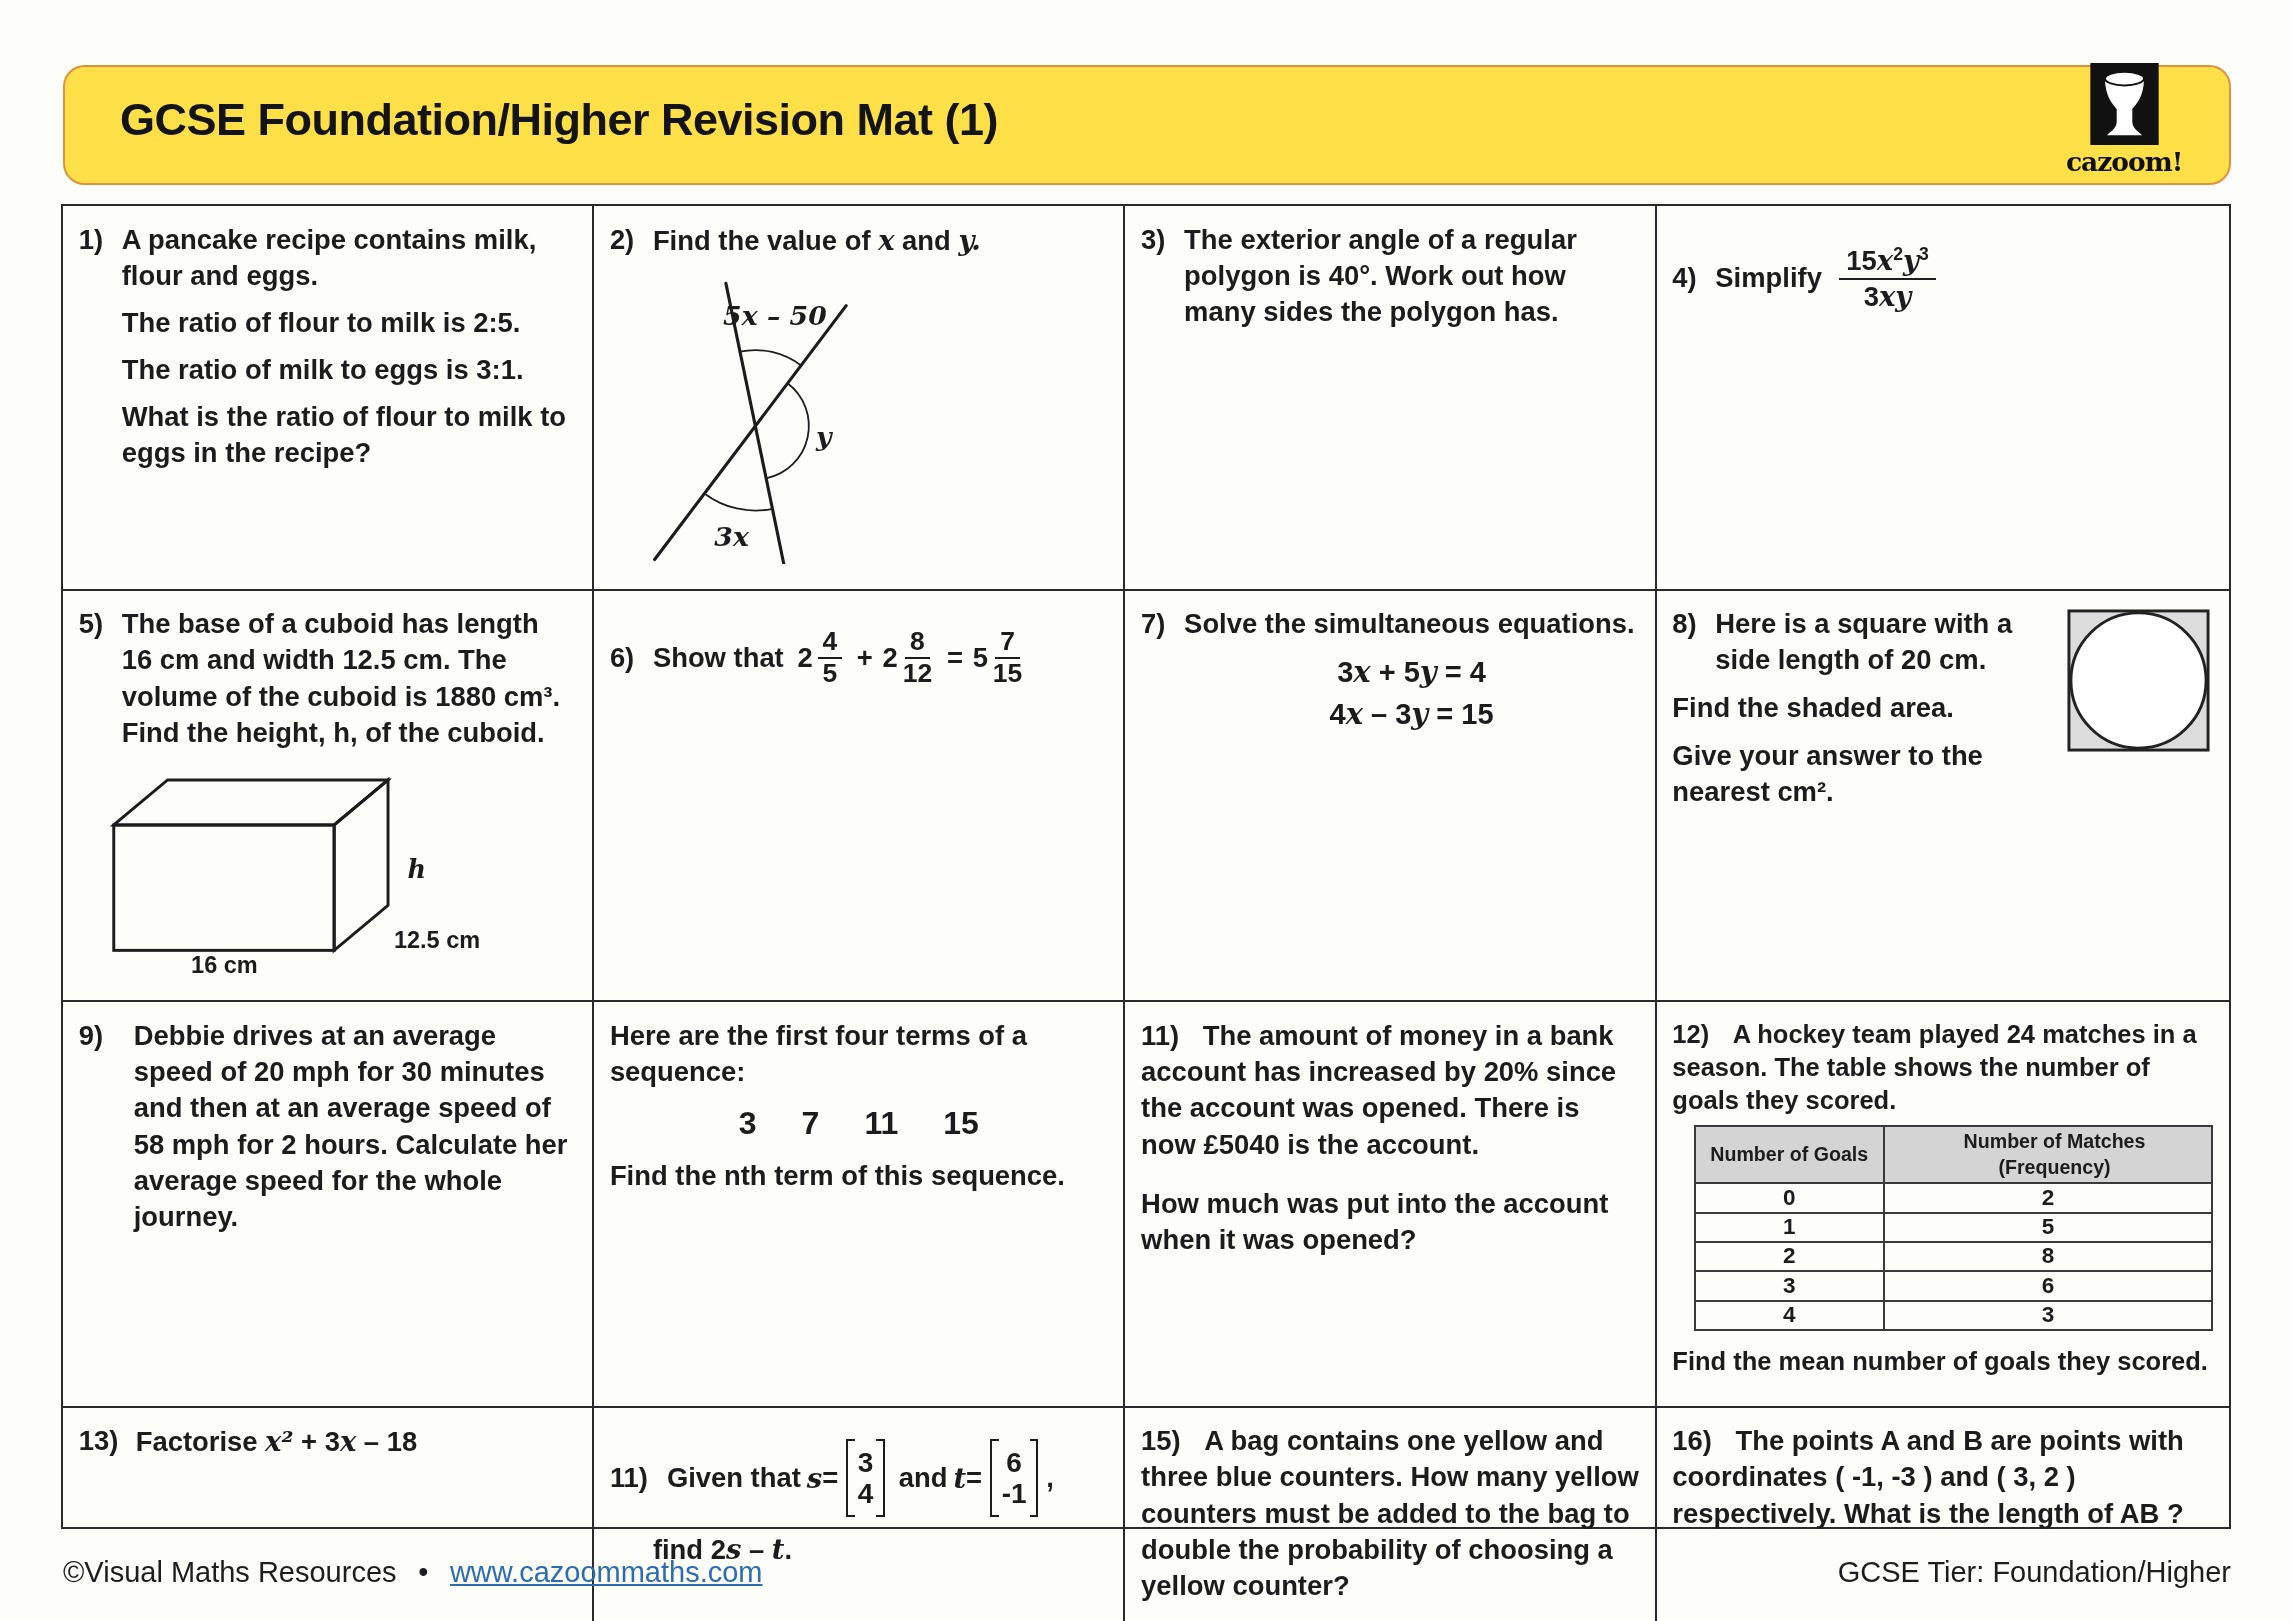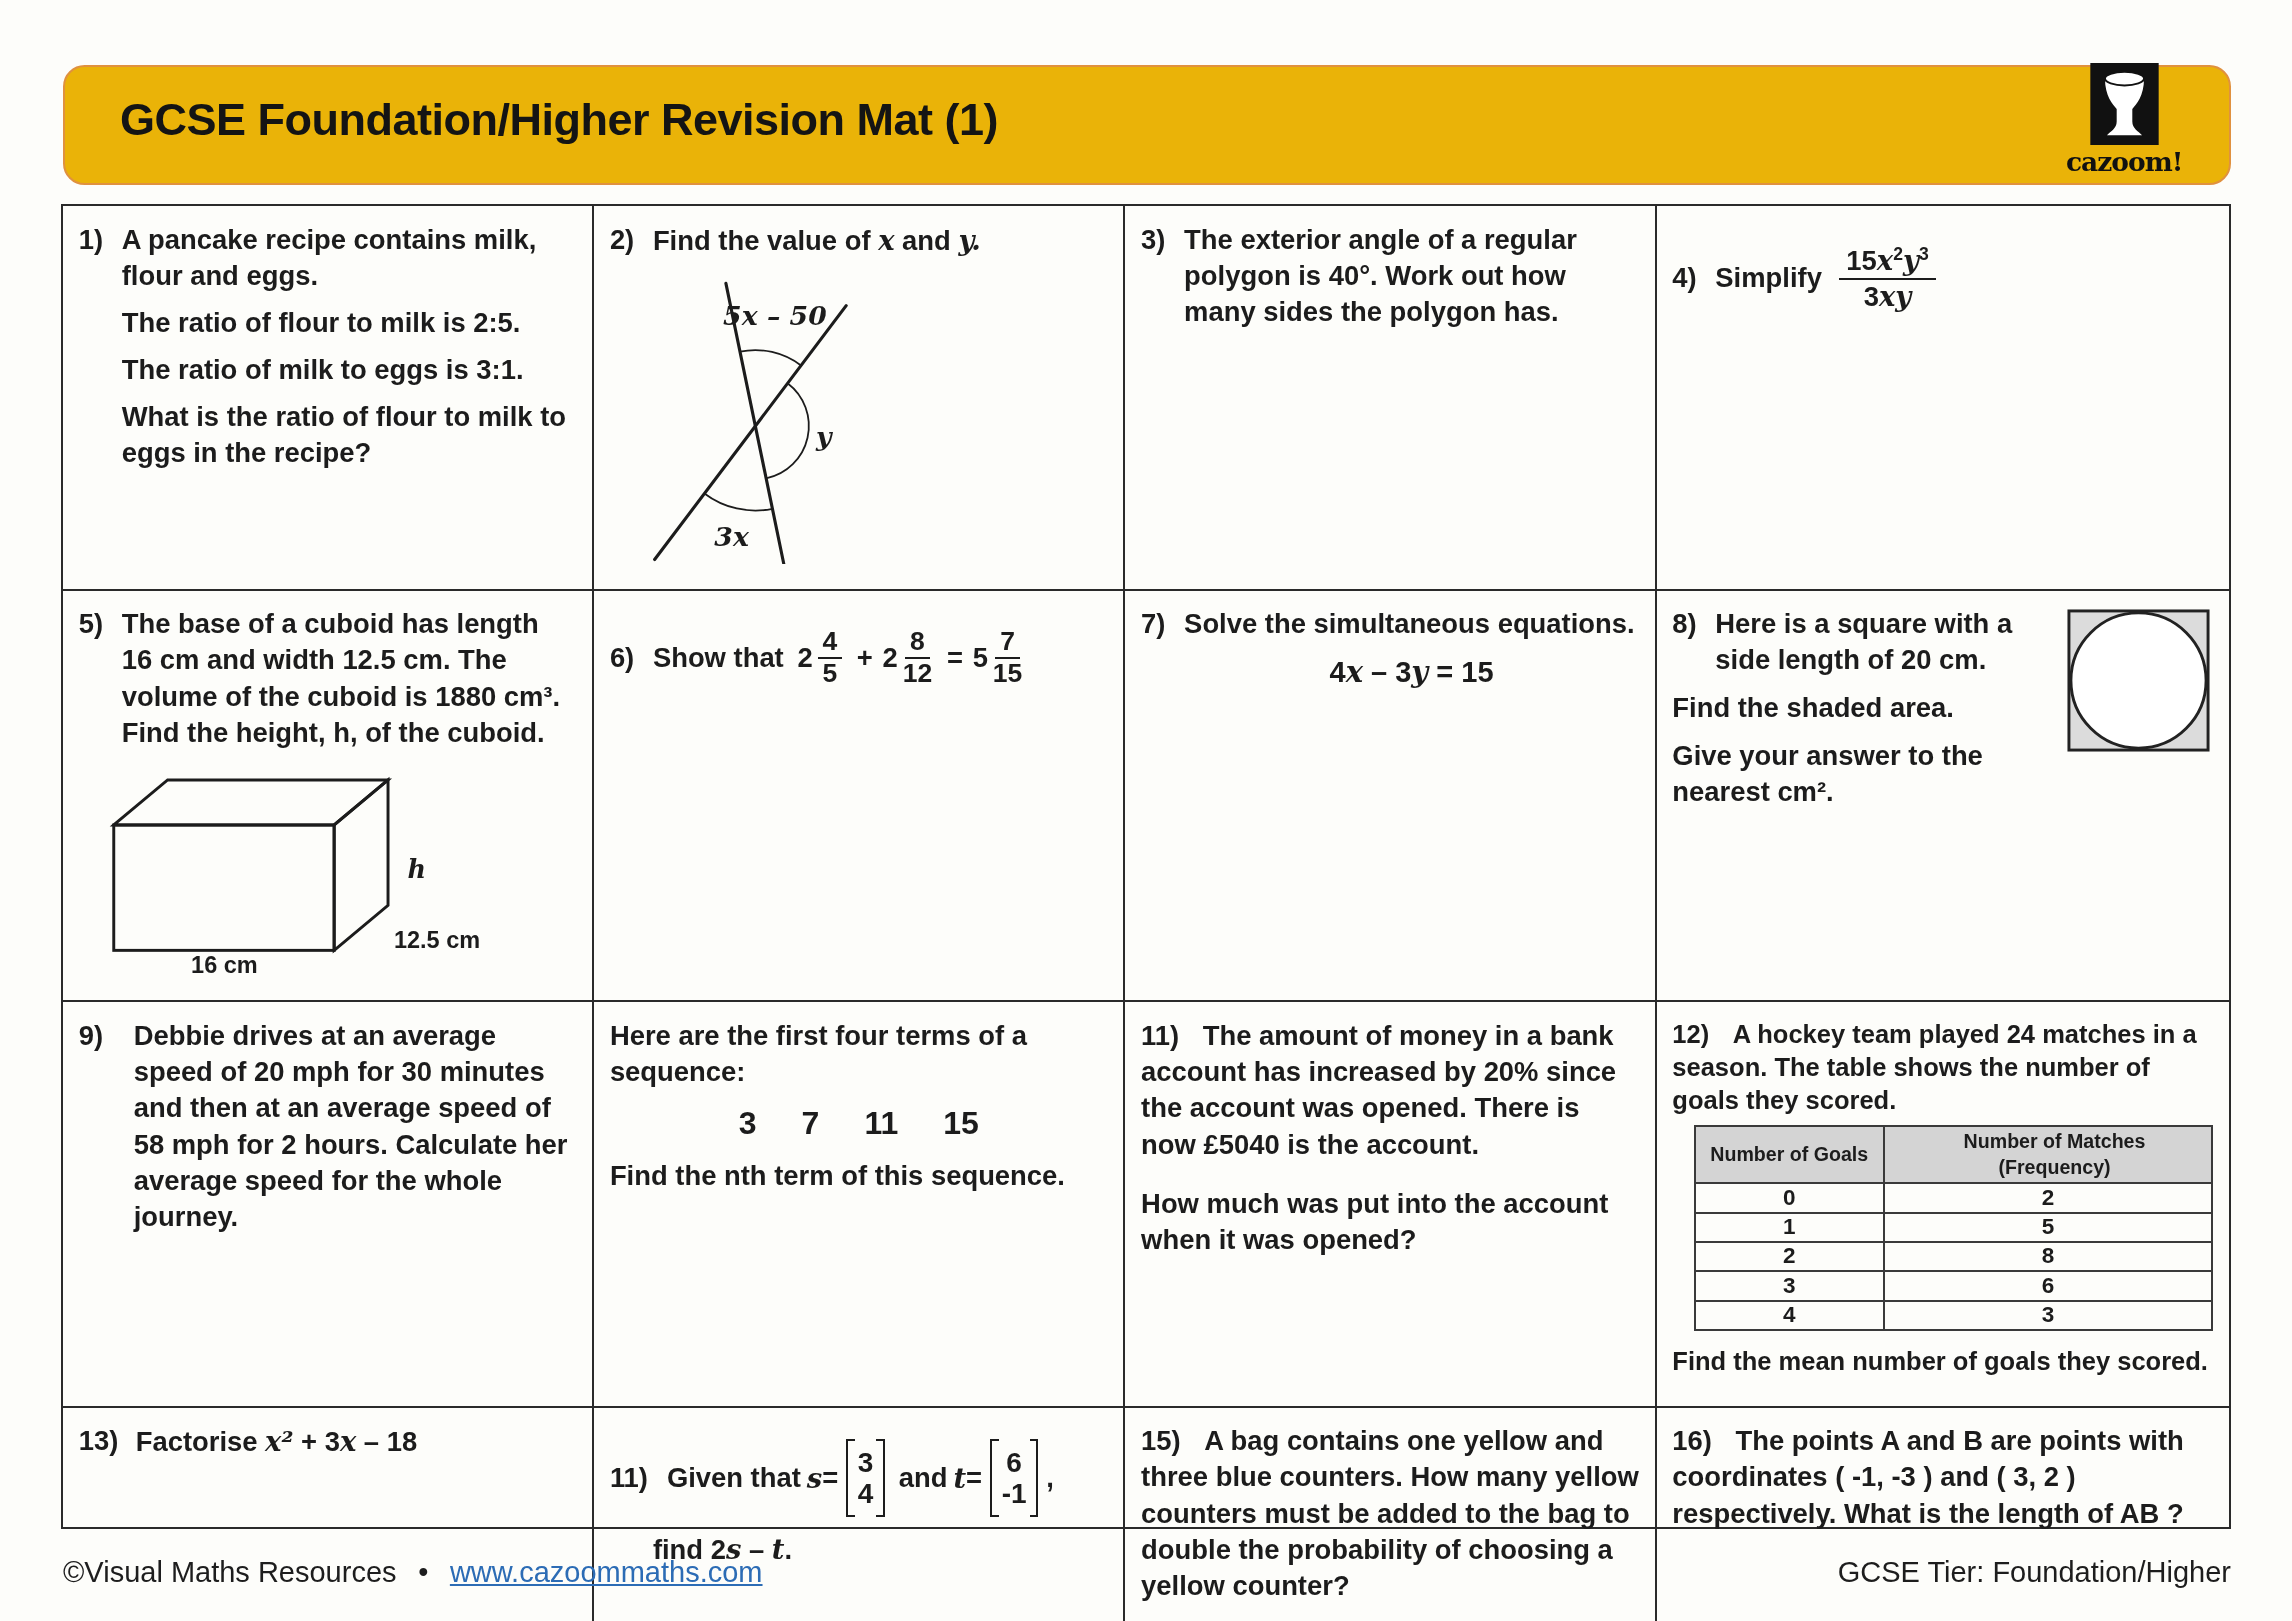--- a/index.html
+++ b/index.html
@@ -4,21 +4,21 @@
 <style>
   html,body{margin:0;padding:0;}
   body{
     width:2293px;height:1621px;position:relative;overflow:hidden;
     background:#fdfdfa;color:#1c1c1c;
     font-family:"Liberation Sans", sans-serif;
   }
   
   .header{
     position:absolute;left:63px;top:65px;width:2168px;height:120px;box-sizing:border-box;
-    background:#eab308;border:2.9px solid #e0913f;border-radius:21.6px;
+    background:#fde047;border:2.9px solid #e0913f;border-radius:21.6px;
     display:flex;align-items:center;justify-content:space-between;
     padding:0 33px 11px 55px;
   }
   .title{font-size:45px;font-weight:bold;color:#141414;letter-spacing:-0.5px;}
   .logo{display:flex;flex-direction:column;align-items:center;margin-right:13.7px;}
   .logo-text{font-family:"DejaVu Serif", serif;font-weight:bold;font-size:26.5px;color:#111;letter-spacing:-1px;margin-top:1px;}
   
   .grid{
     position:absolute;left:61px;top:204px;width:2170px;height:1325px;box-sizing:border-box;
     border:2.5px solid #2a2a2a;
@@ -199,20 +199,21 @@
         </span>
     </div>
   </div>
 
   <div class="cell">
     <div class="qrow">
       <span class="qnum">7)</span>
       <div class="qbody">
         <p>Solve the simultaneous equations.</p>
         <div class="eqs">
+          <div><span>3</span><span class="mv">x</span><span> + 5</span><span class="mv">y</span><span> = 4</span></div>
           <div><span>4</span><span class="mv">x</span><span> – 3</span><span class="mv">y</span><span> = 15</span></div>
         </div>
       </div>
     </div>
   </div>
 
   <div class="cell">
     <svg class="q8svg" width="145" height="145" viewBox="0 0 148 148">
       <rect x="3" y="3" width="142" height="142" fill="#dcdcdc" stroke="#222" stroke-width="3"></rect>
       <circle cx="74" cy="74" r="69" fill="#ffffff" stroke="#222" stroke-width="3"></circle>

